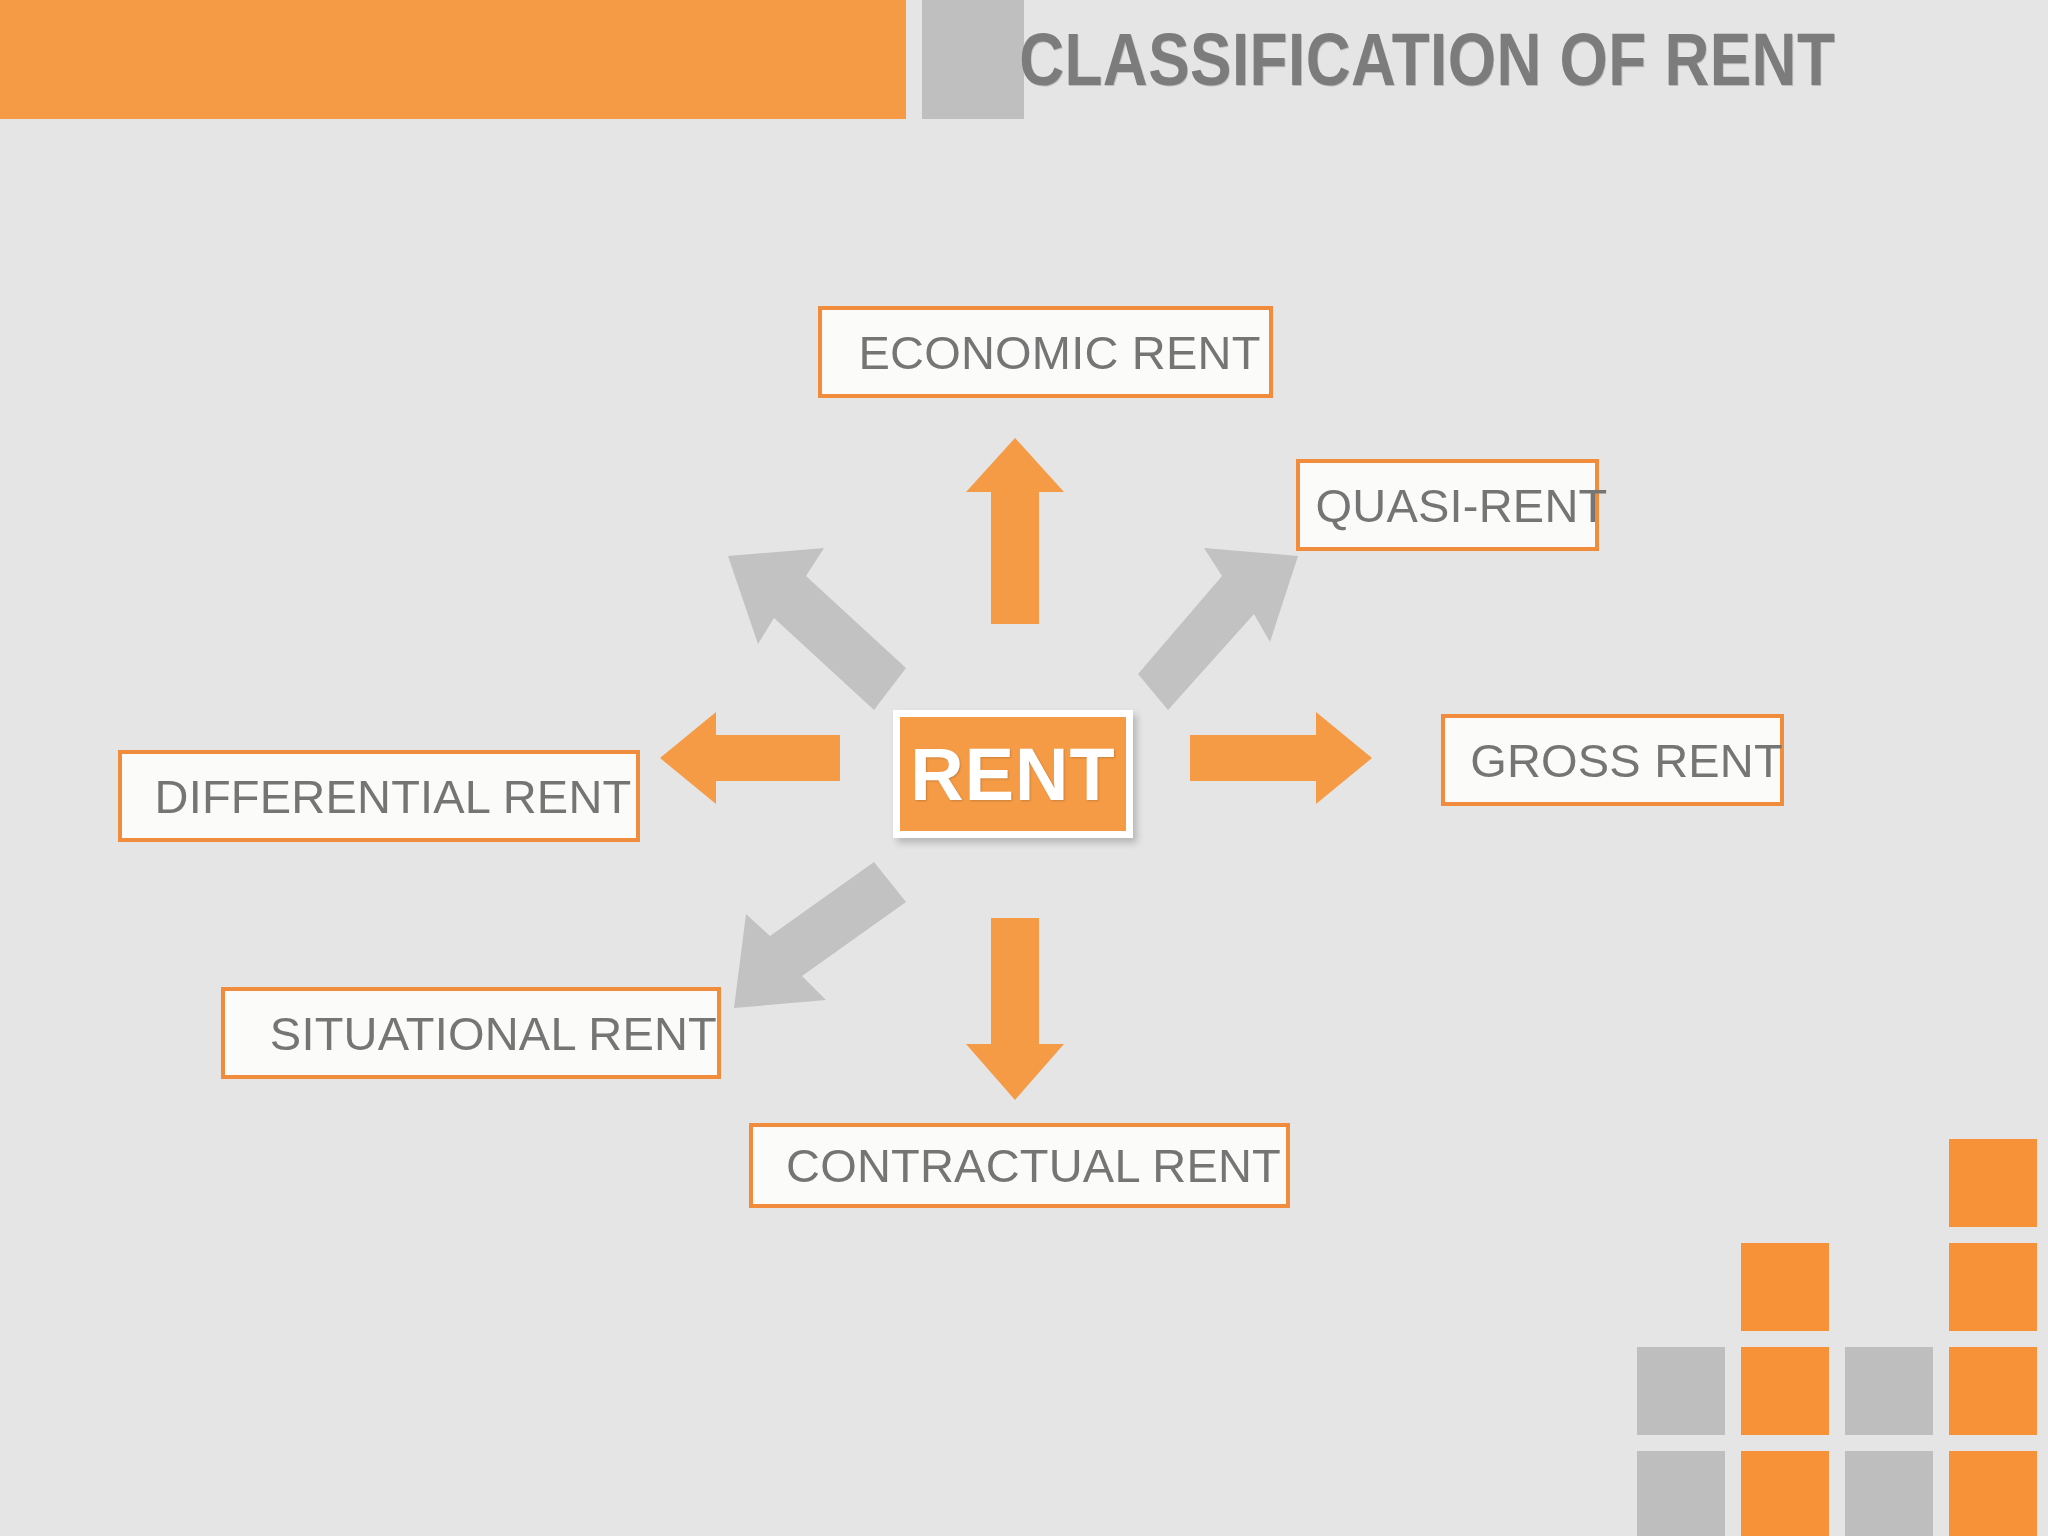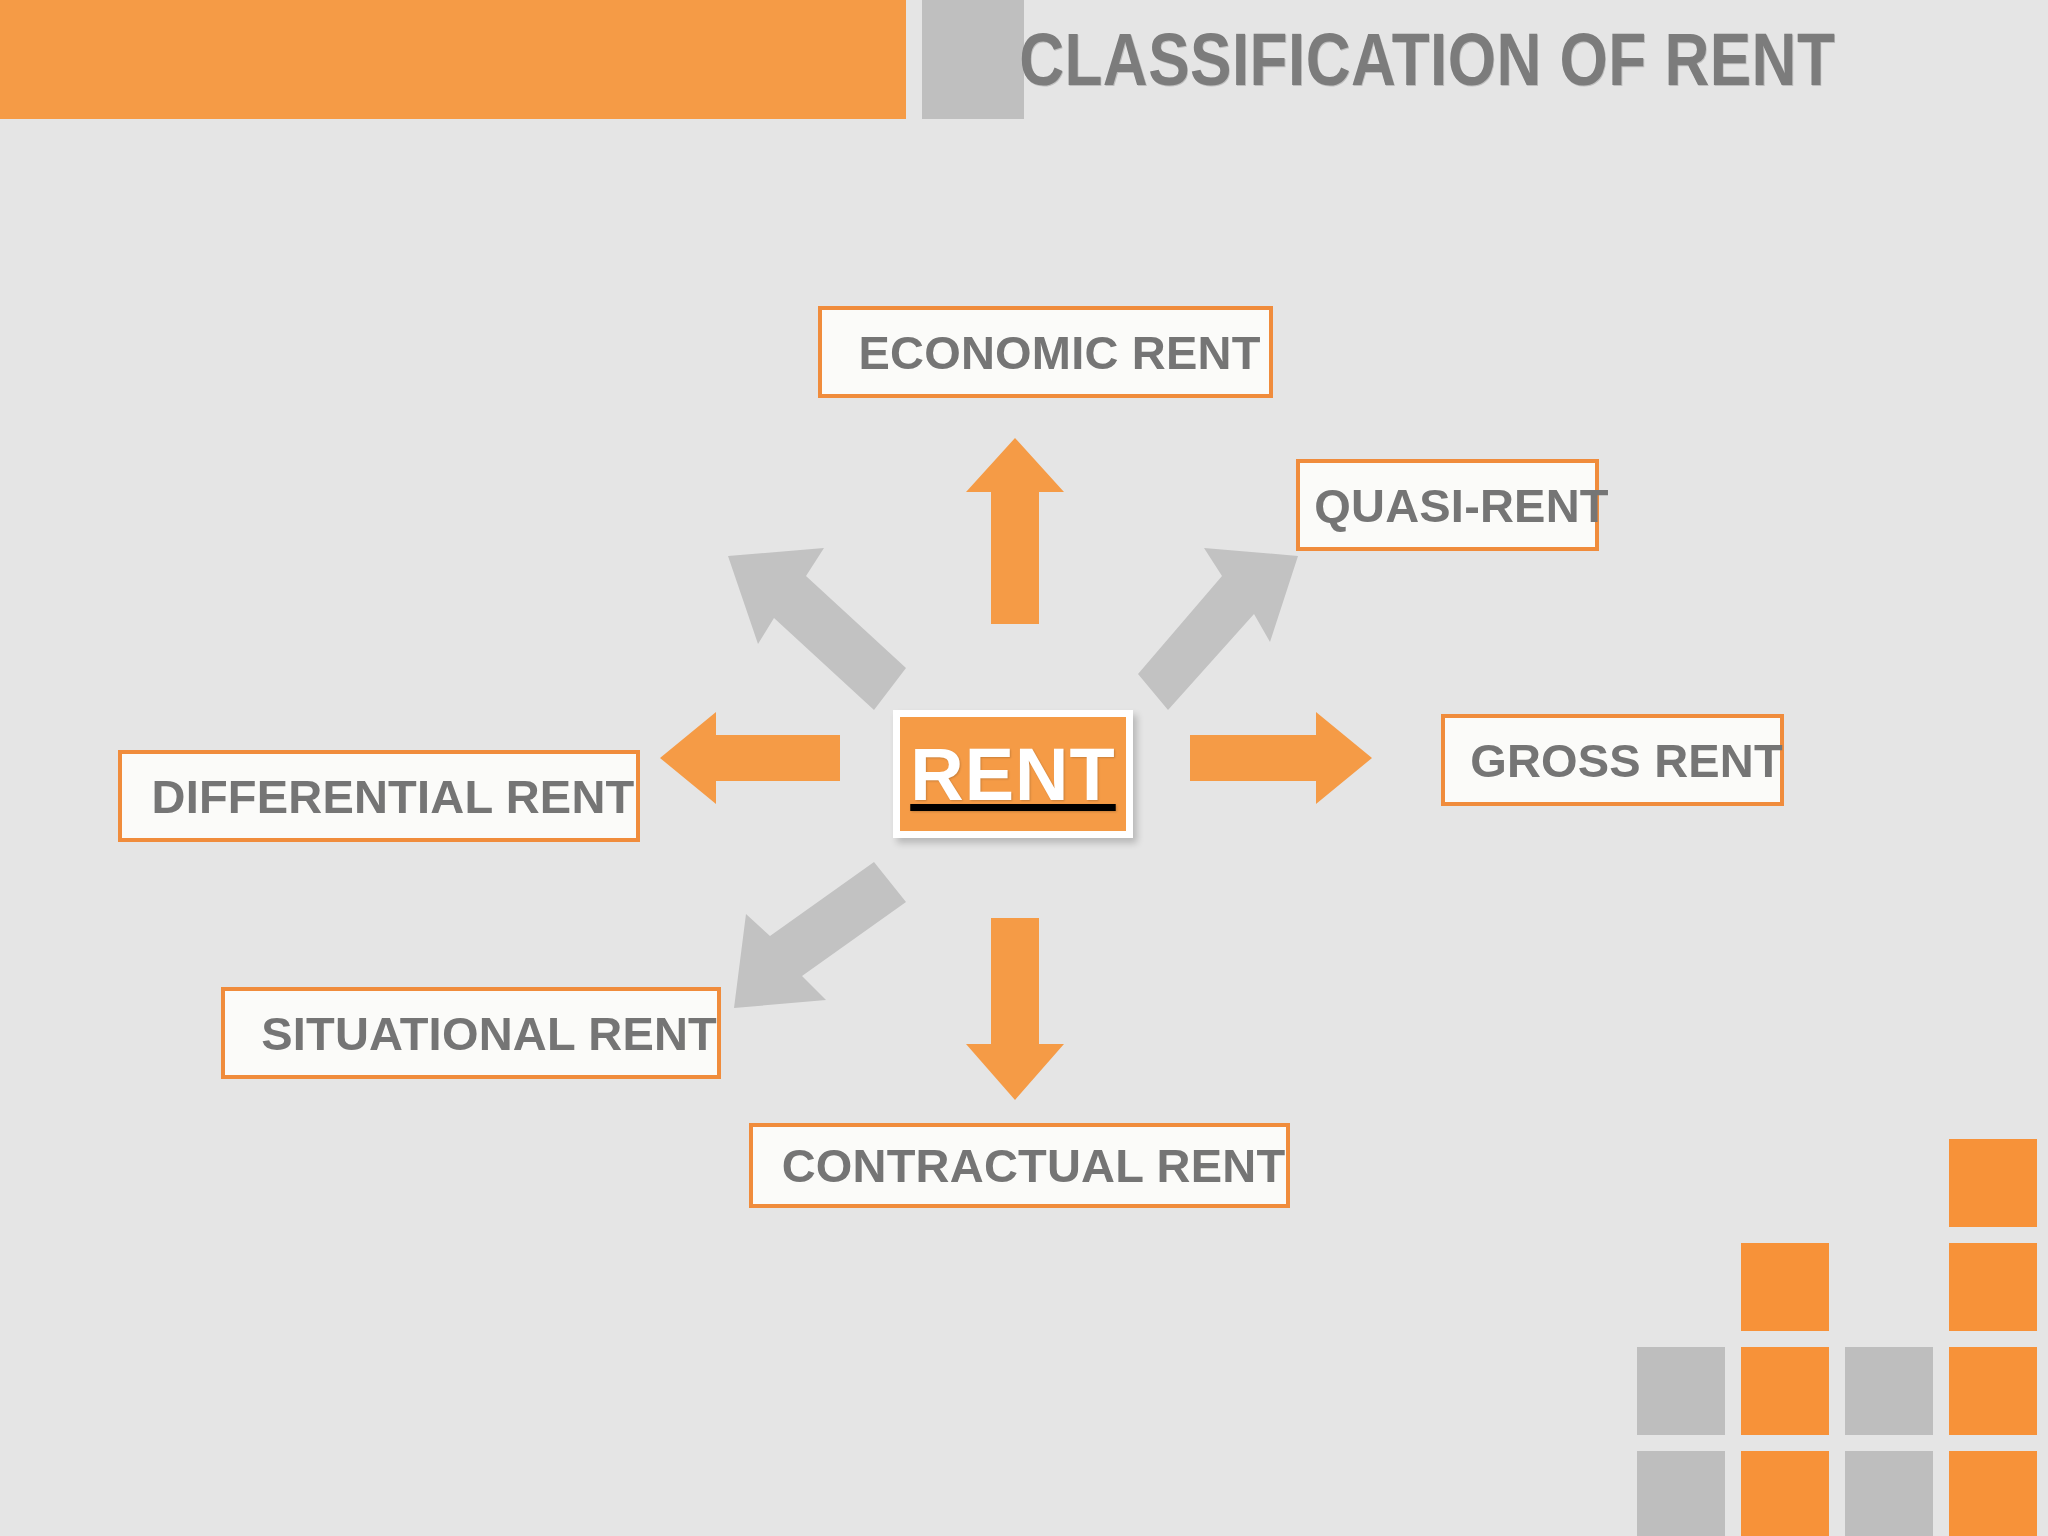--- a/index.html
+++ b/index.html
@@ -56,21 +56,21 @@
   .node {
     position: absolute;
     box-sizing: border-box;
     border: 4px solid #F08C3C;
     background: #FBFBF9;
     display: flex;
     align-items: center;
     justify-content: center;
     color: #757575;
     font-size: 47px;
-    font-weight: 700;
+    font-weight: 400;
     white-space: nowrap;
     letter-spacing: 0.2px;
     padding-left: 28px;
   }
 
   #node-economic     { left: 818px;  top: 306px;  width: 455px; height: 92px; }
   #node-scarcity     { left: 308px;  top: 459px;  width: 412px; height: 92px; }
   #node-quasi        { left: 1296px; top: 459px;  width: 303px; height: 92px; }
   #node-differential { left: 118px;  top: 714px;  width: 522px; height: 92px; margin-top: 36px; }
   #node-gross        { left: 1398px; top: 714px;  width: 343px; height: 92px; margin-left: 43px; }
@@ -81,21 +81,20 @@
   #rent-center {
     position: absolute;
     left: 893px;
     top: 710px;
     width: 240px;
     height: 128px;
     background: #ffffff;
     box-sizing: border-box;
     padding: 7px;
     box-shadow: 4px 5px 7px rgba(0,0,0,0.20);
-    text-decoration: underline;
   }
   #rent-center .inner {
     width: 100%;
     height: 100%;
     background: #F59B46;
     display: flex;
     align-items: center;
     justify-content: center;
     color: #ffffff;
     font-size: 74px;

